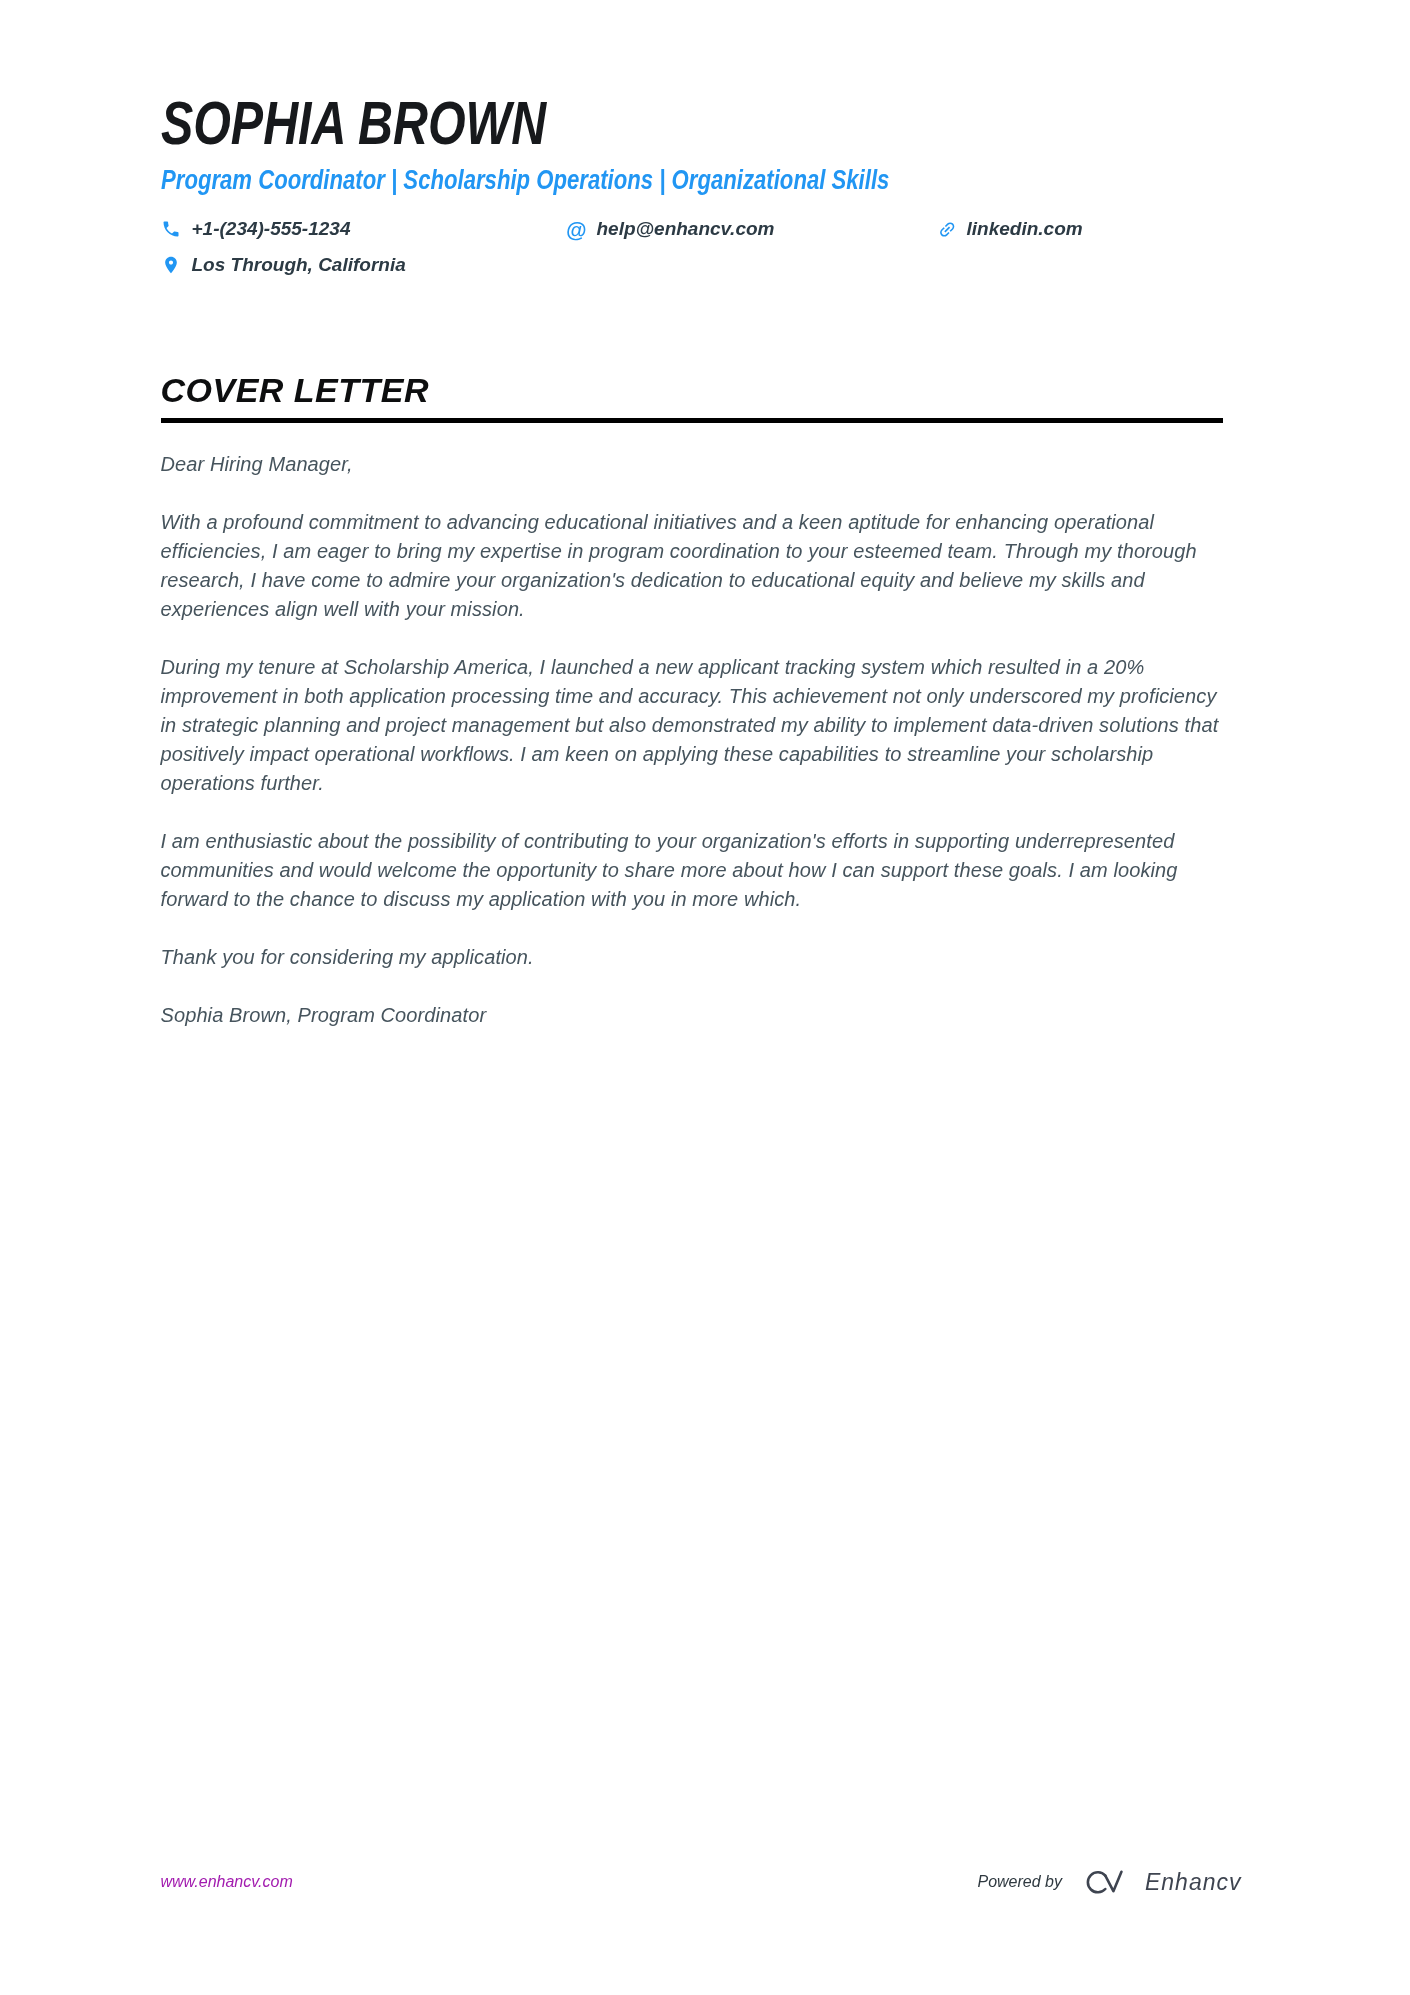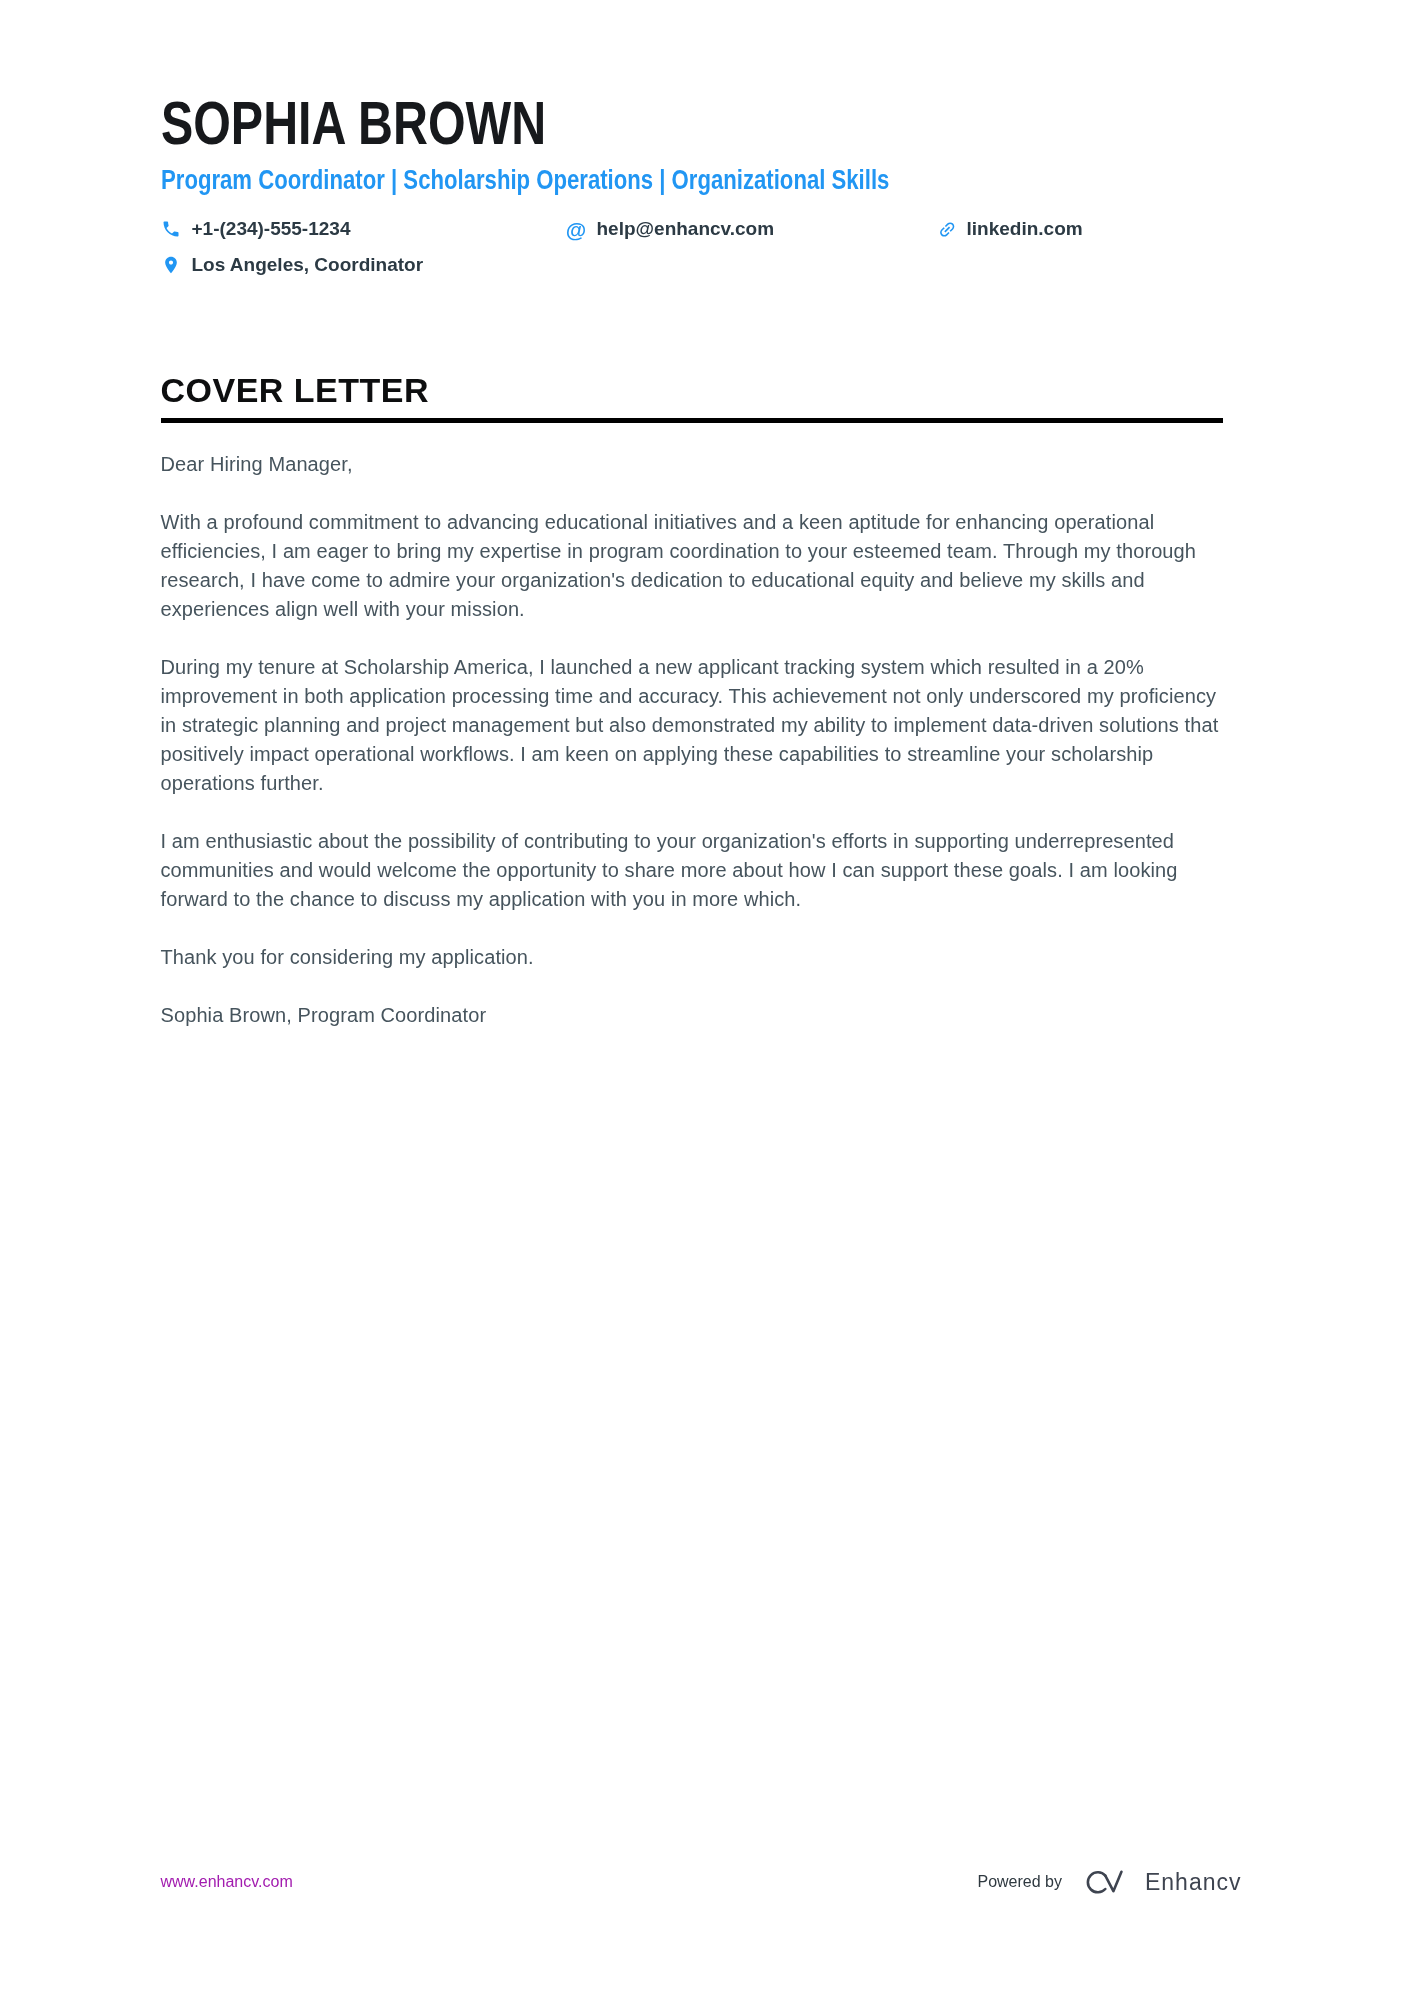--- a/index.html
+++ b/index.html
@@ -6,20 +6,21 @@
   html, body { background: #ffffff; }
   body { font-family: "Liberation Sans", sans-serif; }
 
   .page {
     position: relative;
     width: 1289px;
     height: 1995px;
     margin: 0 auto;
     background: #ffffff;
     overflow: hidden;
+    font-style: italic;
   }
 
   .content {
     padding: 88px 127px 0 100px;
   }
 
   
   .name {
     font-size: 62px;
     font-weight: 700;
@@ -179,21 +180,21 @@
           </span>
           <span>linkedin.com</span>
         </div>
 
         <div class="contact-item">
           <span class="cicon">
             <svg viewBox="0 0 24 24" fill="#2196F3" xmlns="http://www.w3.org/2000/svg">
               <path d="M12 2C8.13 2 5 5.13 5 9c0 5.25 7 13 7 13s7-7.75 7-13c0-3.87-3.13-7-7-7zm0 9.5c-1.38 0-2.5-1.12-2.5-2.5S10.62 6.5 12 6.5s2.5 1.12 2.5 2.5-1.12 2.5-2.5 2.5z"></path>
             </svg>
           </span>
-          <span>Los Angeles, Coordinator</span>
+          <span>Los Through, California</span>
         </div>
       </div>
     </header>
 
     <section class="section">
       <h2 class="section-title">COVER LETTER</h2>
       <div class="section-rule"></div>
 
       <div class="letter">
         <p>Dear Hiring Manager,</p>

